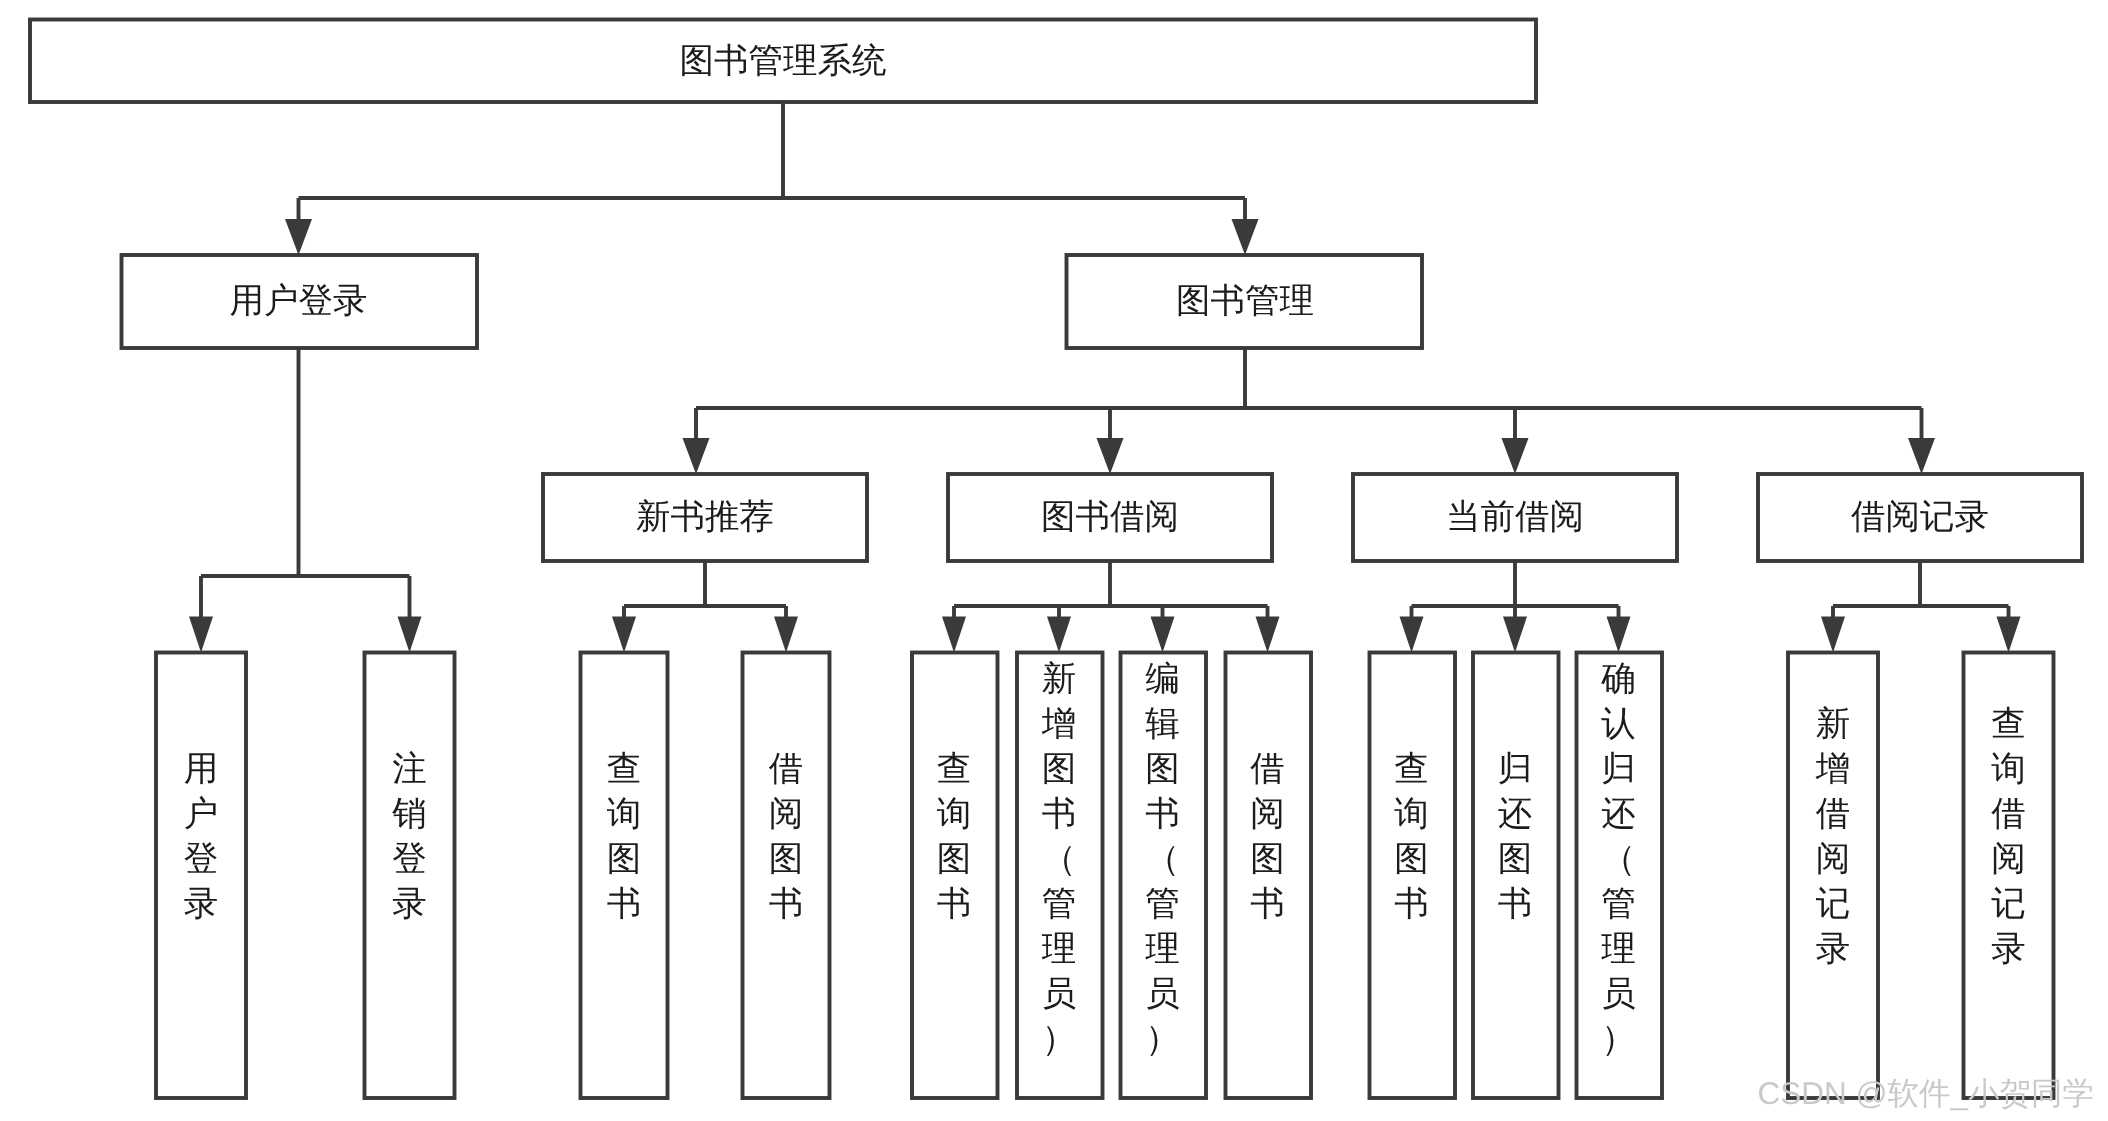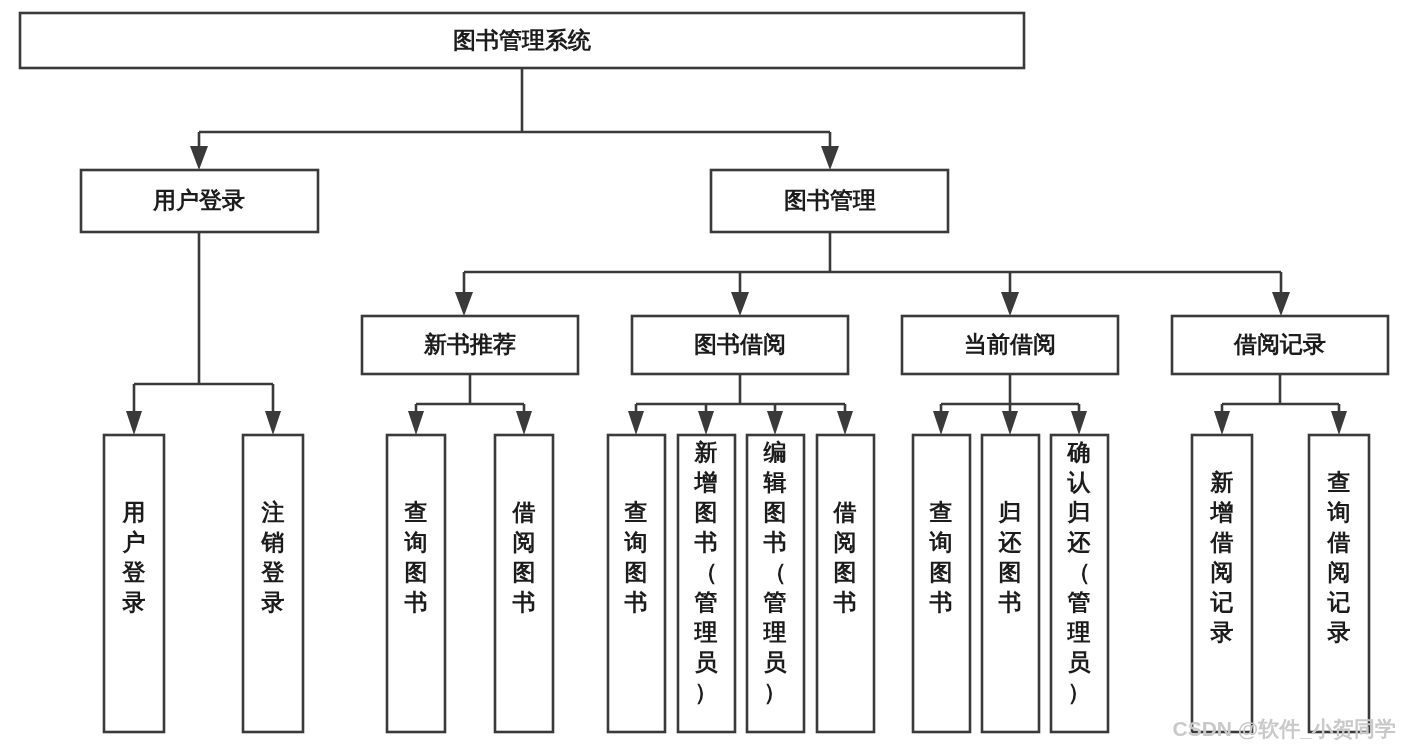--- a/index.html
+++ b/index.html
@@ -11,21 +11,20 @@
     width: 1405px;
     height: 747px;
     font-family: "Liberation Sans", "DejaVu Sans", sans-serif;
     overflow: hidden;
     position: relative;
   }
   #diagram-root {
     position: relative;
     width: 1405px;
     height: 747px;
-    font-weight: bold;
   }
   svg.diagram-svg {
     position: absolute;
     top: 0;
     left: 0;
     width: 1405px;
     height: 747px;
   }
   .node-box {
     fill: #ffffff;

